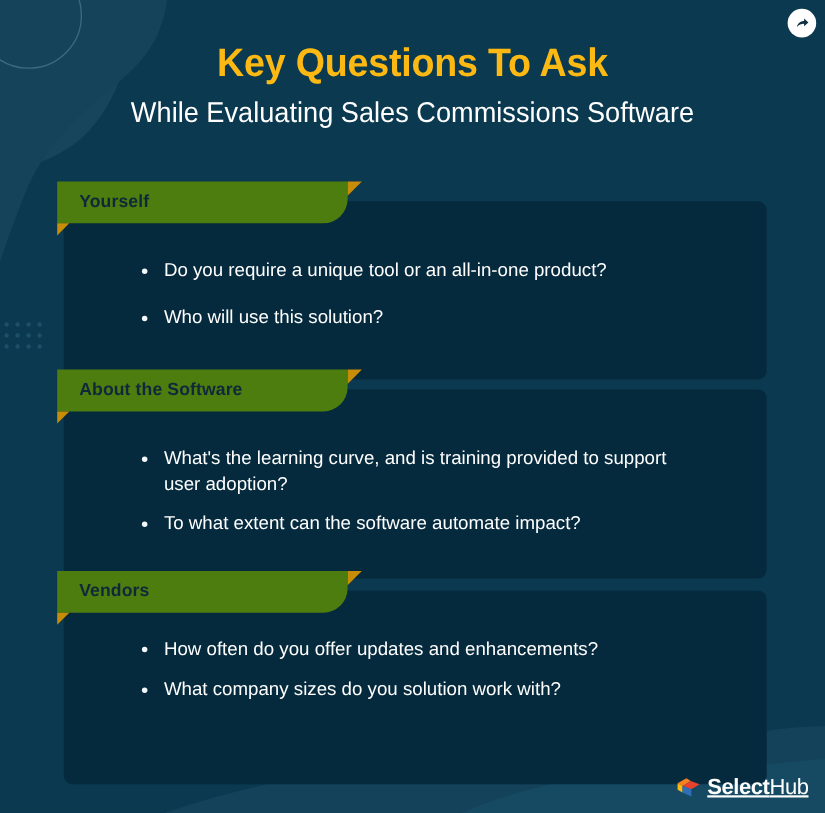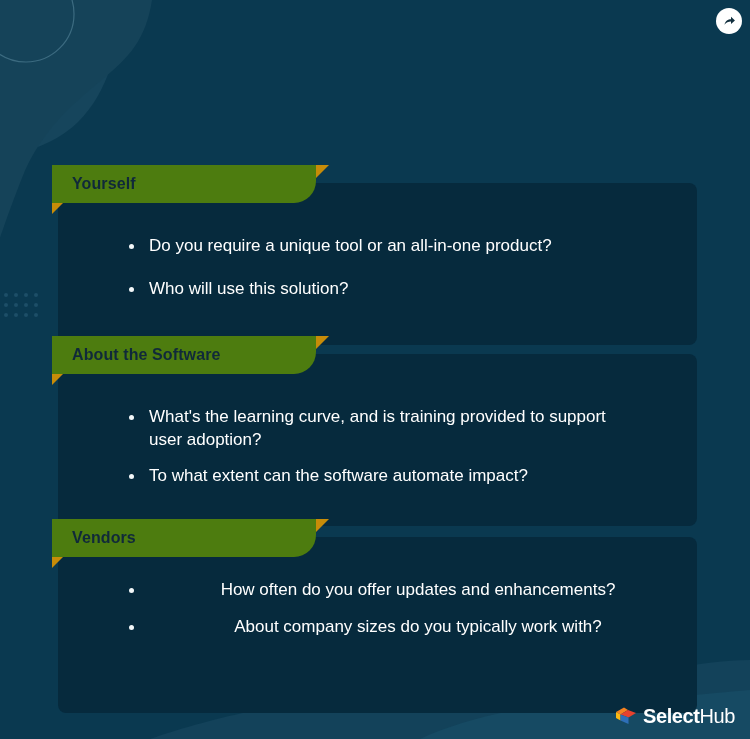--- a/index.html
+++ b/index.html
@@ -168,20 +168,21 @@
     align-items: center;
     z-index: 15;
   }
   #logo-mark { display: block; margin-right: 6px; }
   #logo-text {
     color: #ffffff;
     font-size: 20px;
     line-height: 1;
     font-family: "Liberation Sans", sans-serif;
     white-space: nowrap;
+    text-decoration: underline;
   }
   #logo-text .logo-bold { font-weight: bold; letter-spacing: -0.4px; }
   #logo-text .logo-light { font-weight: normal; letter-spacing: -0.4px; }
 </style>
 </head>
 <body>
 
 <div id="infographic">
 
   <svg id="deco-layer" width="750" height="739" viewBox="0 0 750 739" xmlns="http://www.w3.org/2000/svg">
@@ -209,20 +210,24 @@
     <path d="M750,660 L750,739 L150,739 C150,739 240,706 330,700 C430,694 500,704 570,690 C650,674 700,660 750,660 Z" fill="#13425a"></path>
     <path d="M750,690 L750,739 L420,739 C470,716 540,702 610,700 C680,698 720,692 750,690 Z" fill="#164a63"></path>
   </svg>
 
   <div id="share-button">
     <svg width="15" height="15" viewBox="0 0 16 16">
       <path d="M2.6 11.4 C3.6 7.2 6.4 5.6 9.6 5.5 L9.6 3.0 L13.8 6.9 L9.6 10.6 L9.6 8.1 C6.8 8.1 4.4 9.0 2.6 11.4 Z" fill="#12303f"></path>
     </svg>
   </div>
 
+  <div id="heading-block">
+    <h1 id="page-title">Key Questions To Ask</h1>
+    <h2 id="page-subtitle">While Evaluating Sales Commissions Software</h2>
+  </div>
 
   <div class="section" id="section-0" style="top:165px;">
     <div class="section-card" style="height:162px;"></div>
     <div class="section-banner">
       <span class="banner-label">Yourself</span>
     </div>
     <div class="fold-tr"></div>
     <div class="fold-bl"></div>
     <ul class="bullet-list" style="margin-top:32px; margin-left:75px; width:560px;">
       <li class="bullet-item" style="margin-bottom:20px;">
@@ -245,33 +250,33 @@
       <li class="bullet-item" style="margin-bottom:14px;">
         <span>What's the learning curve, and is training provided to support</span>
         <span class="bullet-line2">user adoption?</span>
       </li>
       <li class="bullet-item">
         <span>To what extent can the software automate impact?</span>
       </li>
     </ul>
   </div>
 
-  <div class="section" id="section-2" style="top:519px;text-align:center;">
+  <div class="section" id="section-2" style="top:519px;">
     <div class="section-card" style="height:176px;"></div>
     <div class="section-banner">
       <span class="banner-label">Vendors</span>
     </div>
     <div class="fold-tr"></div>
     <div class="fold-bl"></div>
     <ul class="bullet-list" style="margin-top:22px; margin-left:75px; width:560px;">
       <li class="bullet-item" style="margin-bottom:14px;">
         <span>How often do you offer updates and enhancements?</span>
       </li>
       <li class="bullet-item">
-        <span>About company sizes do you typically work with?</span>
+        <span>What company sizes do you solution work with?</span>
       </li>
     </ul>
   </div>
 
   <div id="logo">
     <svg id="logo-mark" width="22" height="20" viewBox="0 0 22 20">
       <path d="M1 6 L9 1.5 L13 4 L5.5 8.5 Z" fill="#f58220"></path>
       <path d="M13 4 L21 7 L13.5 11.5 L5.5 8.5 Z" fill="#e8422e"></path>
       <path d="M1 6 L5.5 8.5 L5.5 14.5 L1 12 Z" fill="#fcb913"></path>
       <path d="M5.5 8.5 L13.5 11.5 L13.5 18 L5.5 14.5 Z" fill="#2e6fb7"></path>

